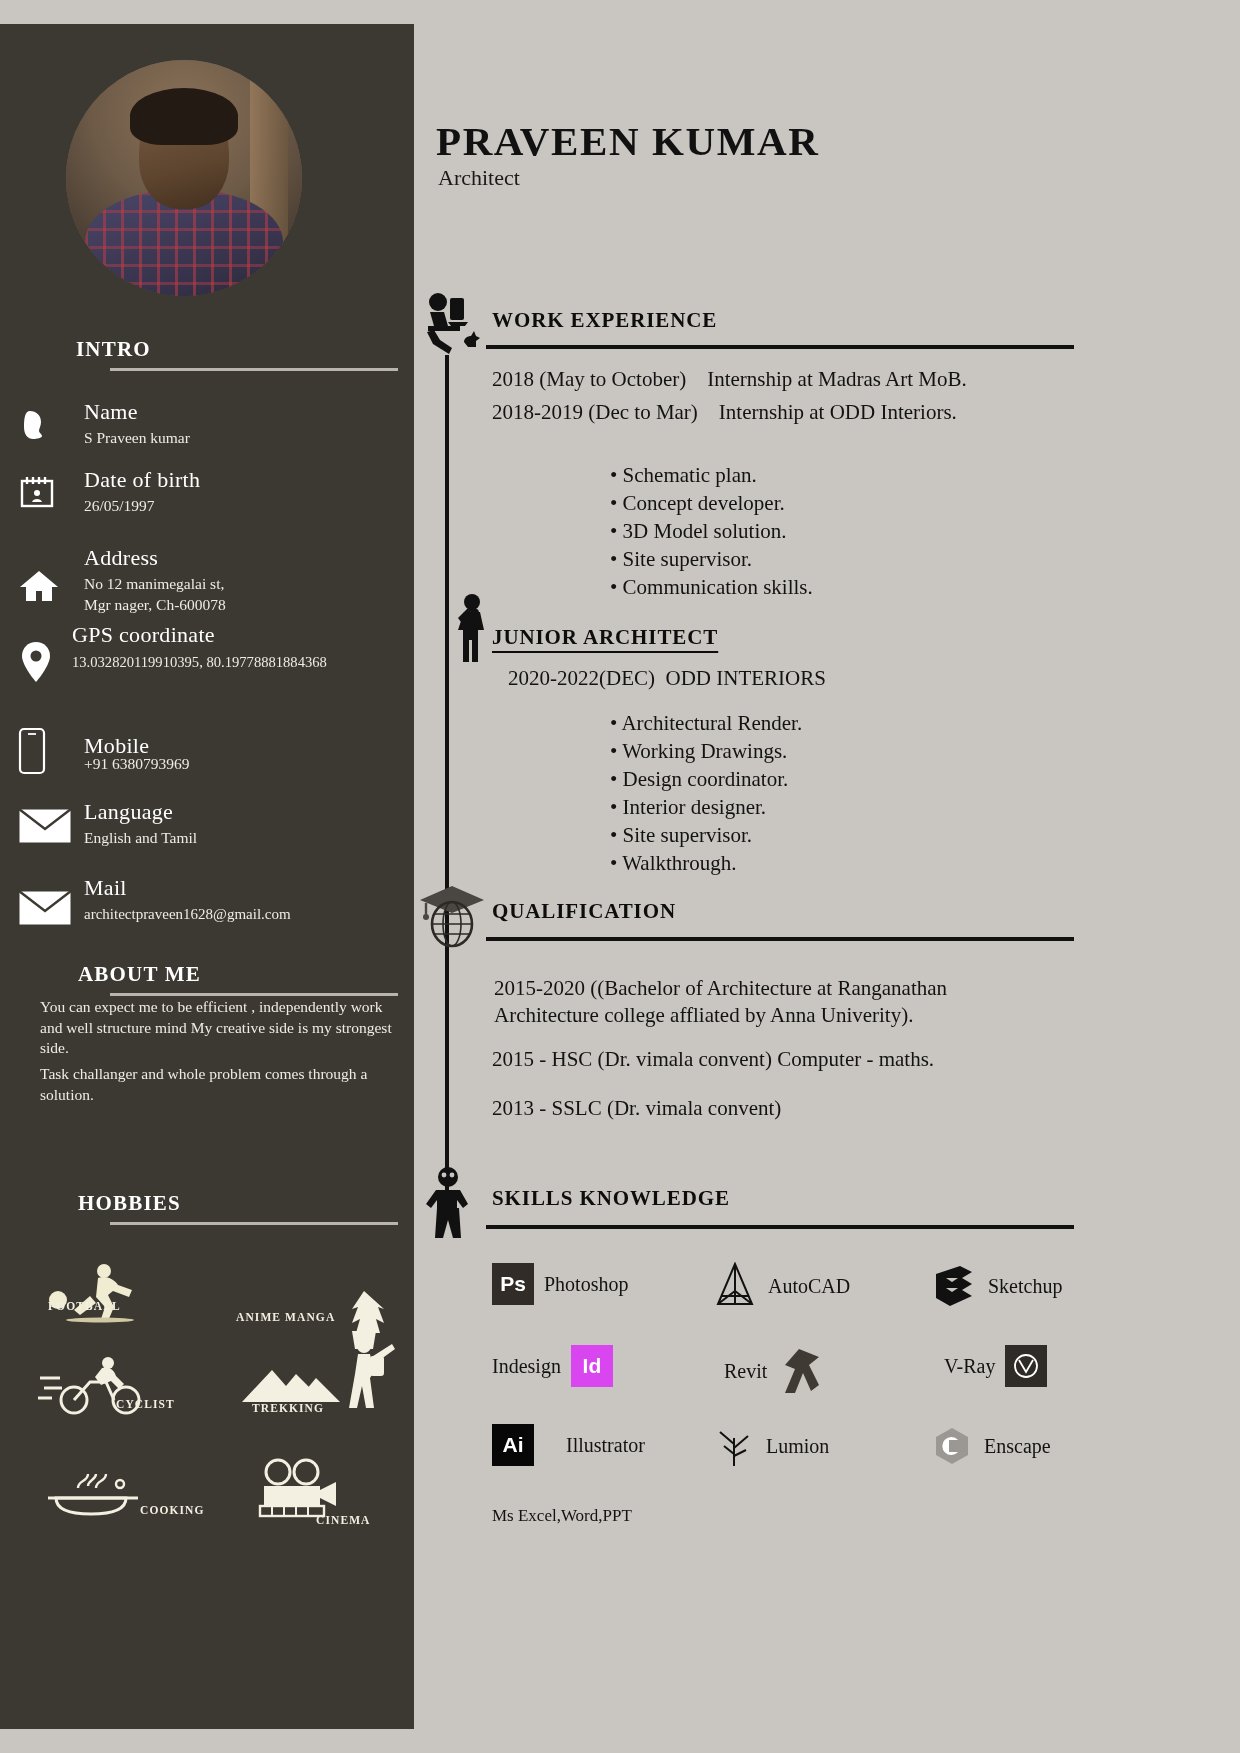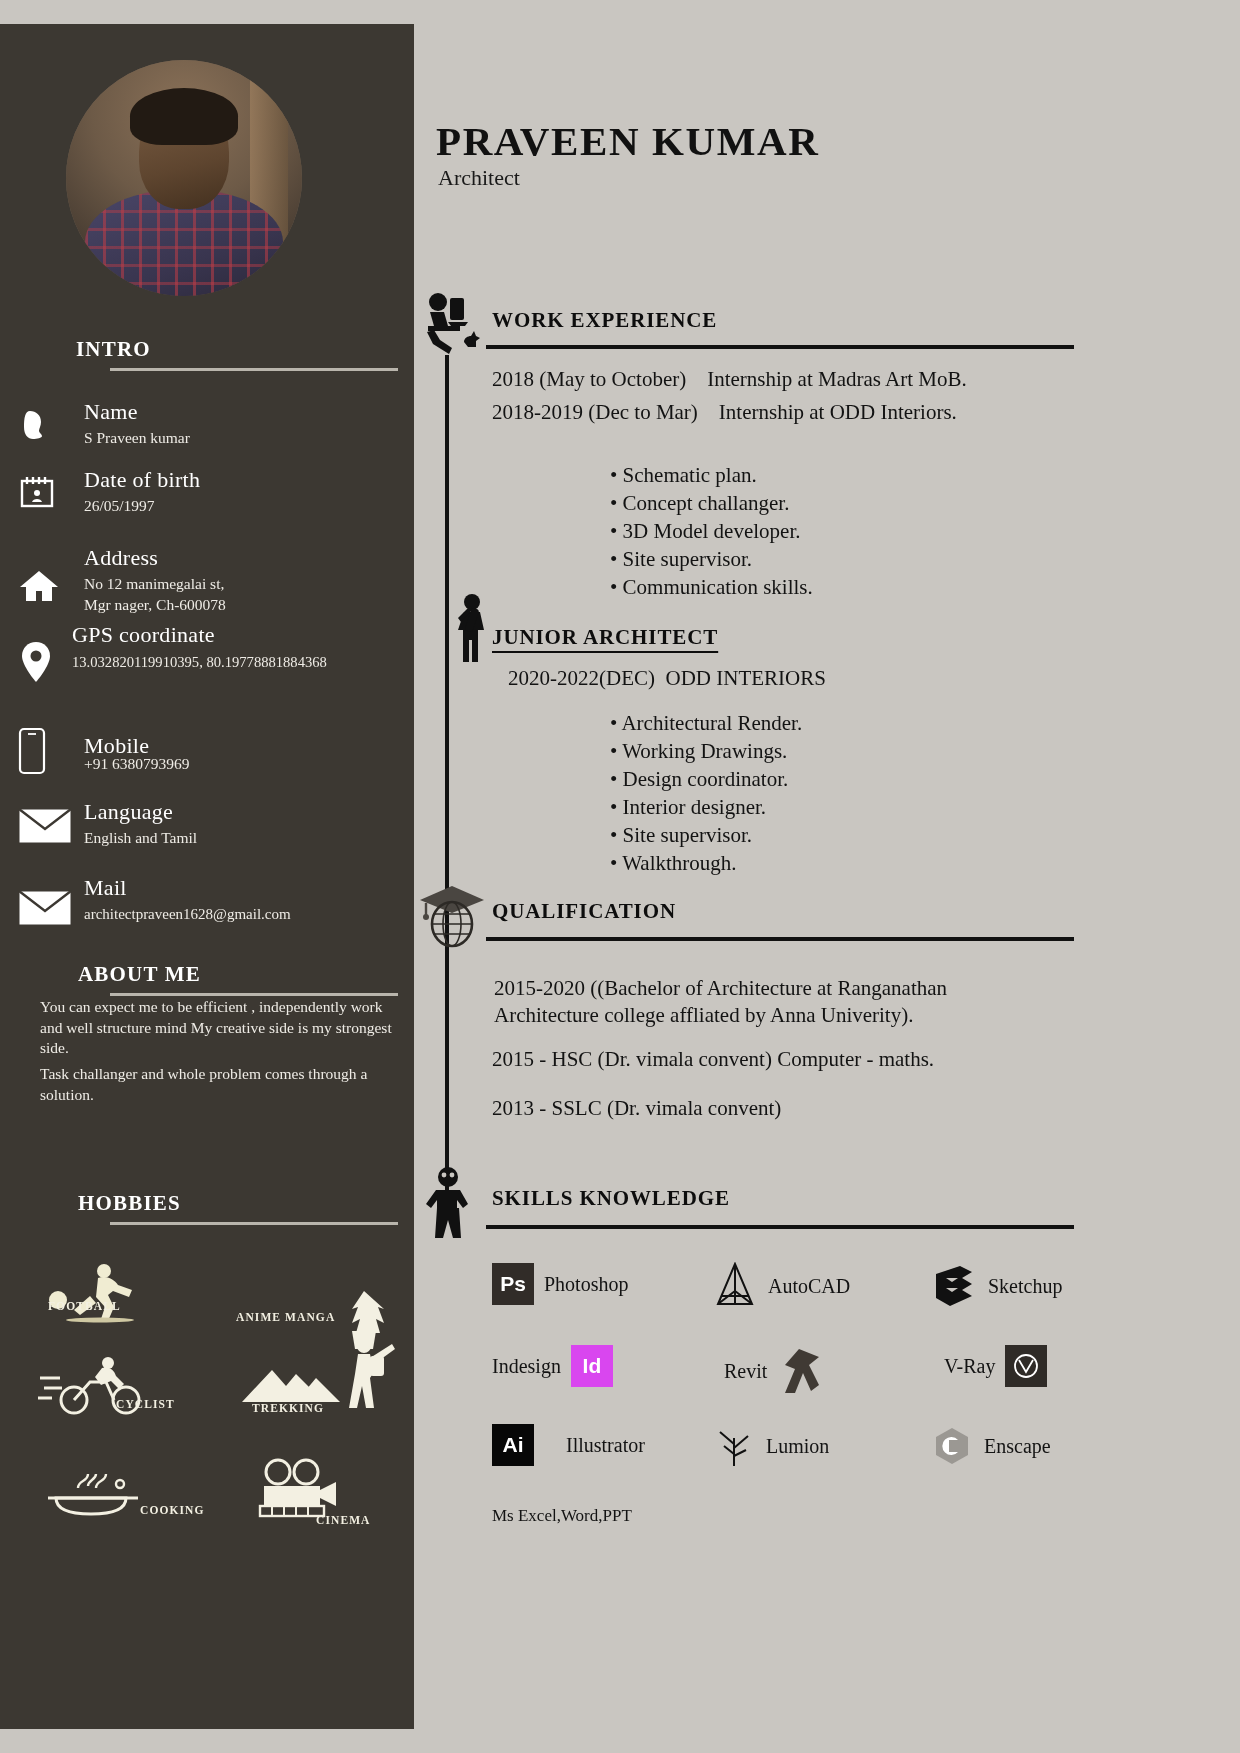--- a/index.html
+++ b/index.html
@@ -456,22 +456,22 @@
       </svg>
     </div>
     <div class="sec-title" style="left:78px; top:308px;">WORK EXPERIENCE</div>
     <div class="sec-rule" style="left:72px; top:345px; width:588px;"></div>
 
     <div class="line" style="left:78px; top:367px;">2018 (May to October)    Internship at Madras Art MoB.</div>
     <div class="line" style="left:78px; top:400px;">2018-2019 (Dec to Mar)    Internship at ODD Interiors.</div>
 
     <div class="bullets" style="left:196px; top:461px;">
       <div>Schematic plan.</div>
-      <div>Concept challanger.</div>
-      <div>3D Model developer.</div>
+      <div>Concept developer.</div>
+      <div>3D Model solution.</div>
       <div>Site supervisor.</div>
       <div>Communication skills.</div>
     </div>
 
     <div class="sec-icon" style="left:38px; top:592px;">
       <svg width="40" height="72" viewBox="0 0 40 72">
         <circle cx="20" cy="10" r="8" fill="#111"></circle>
         <path d="M12 20h16l4 18h-6v32h-6V48h-3v22h-6V38H6z" fill="#111"></path>
         <path d="M6 26 18 14l3 3L9 30z" fill="#111"></path>
         <rect x="16" y="16" width="8" height="24" rx="3" fill="#111" transform="rotate(18 20 28)"></rect>

